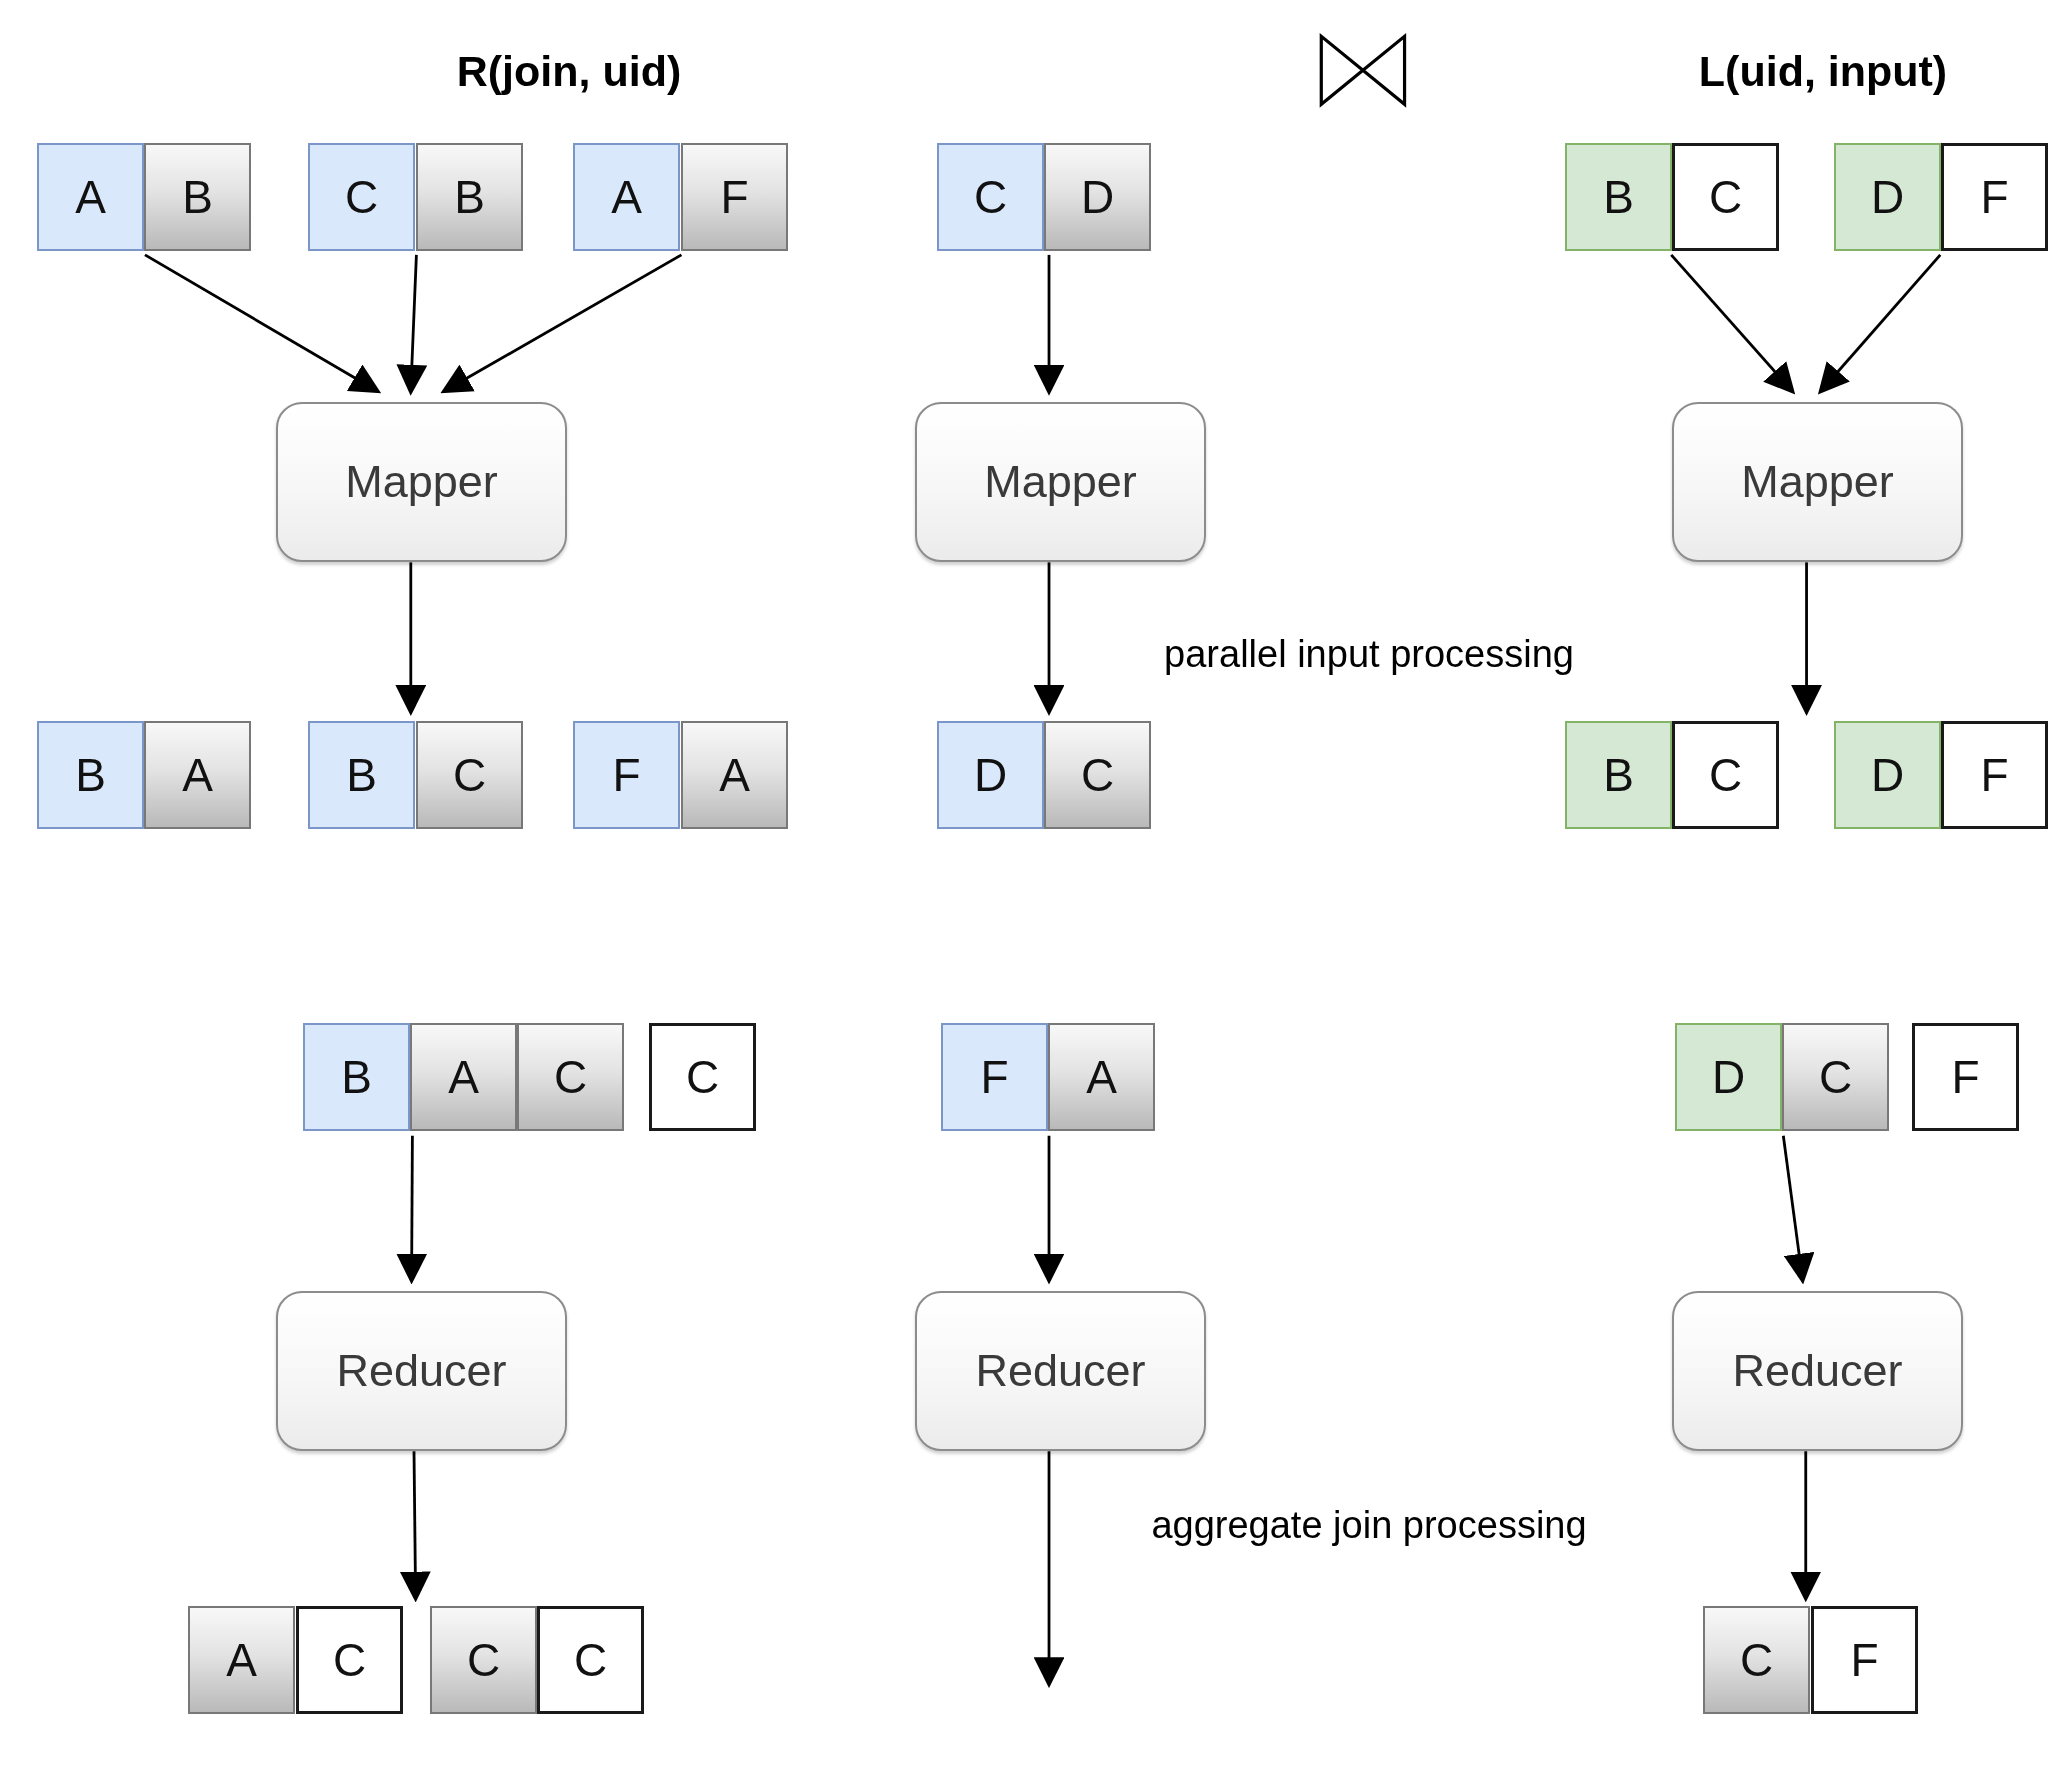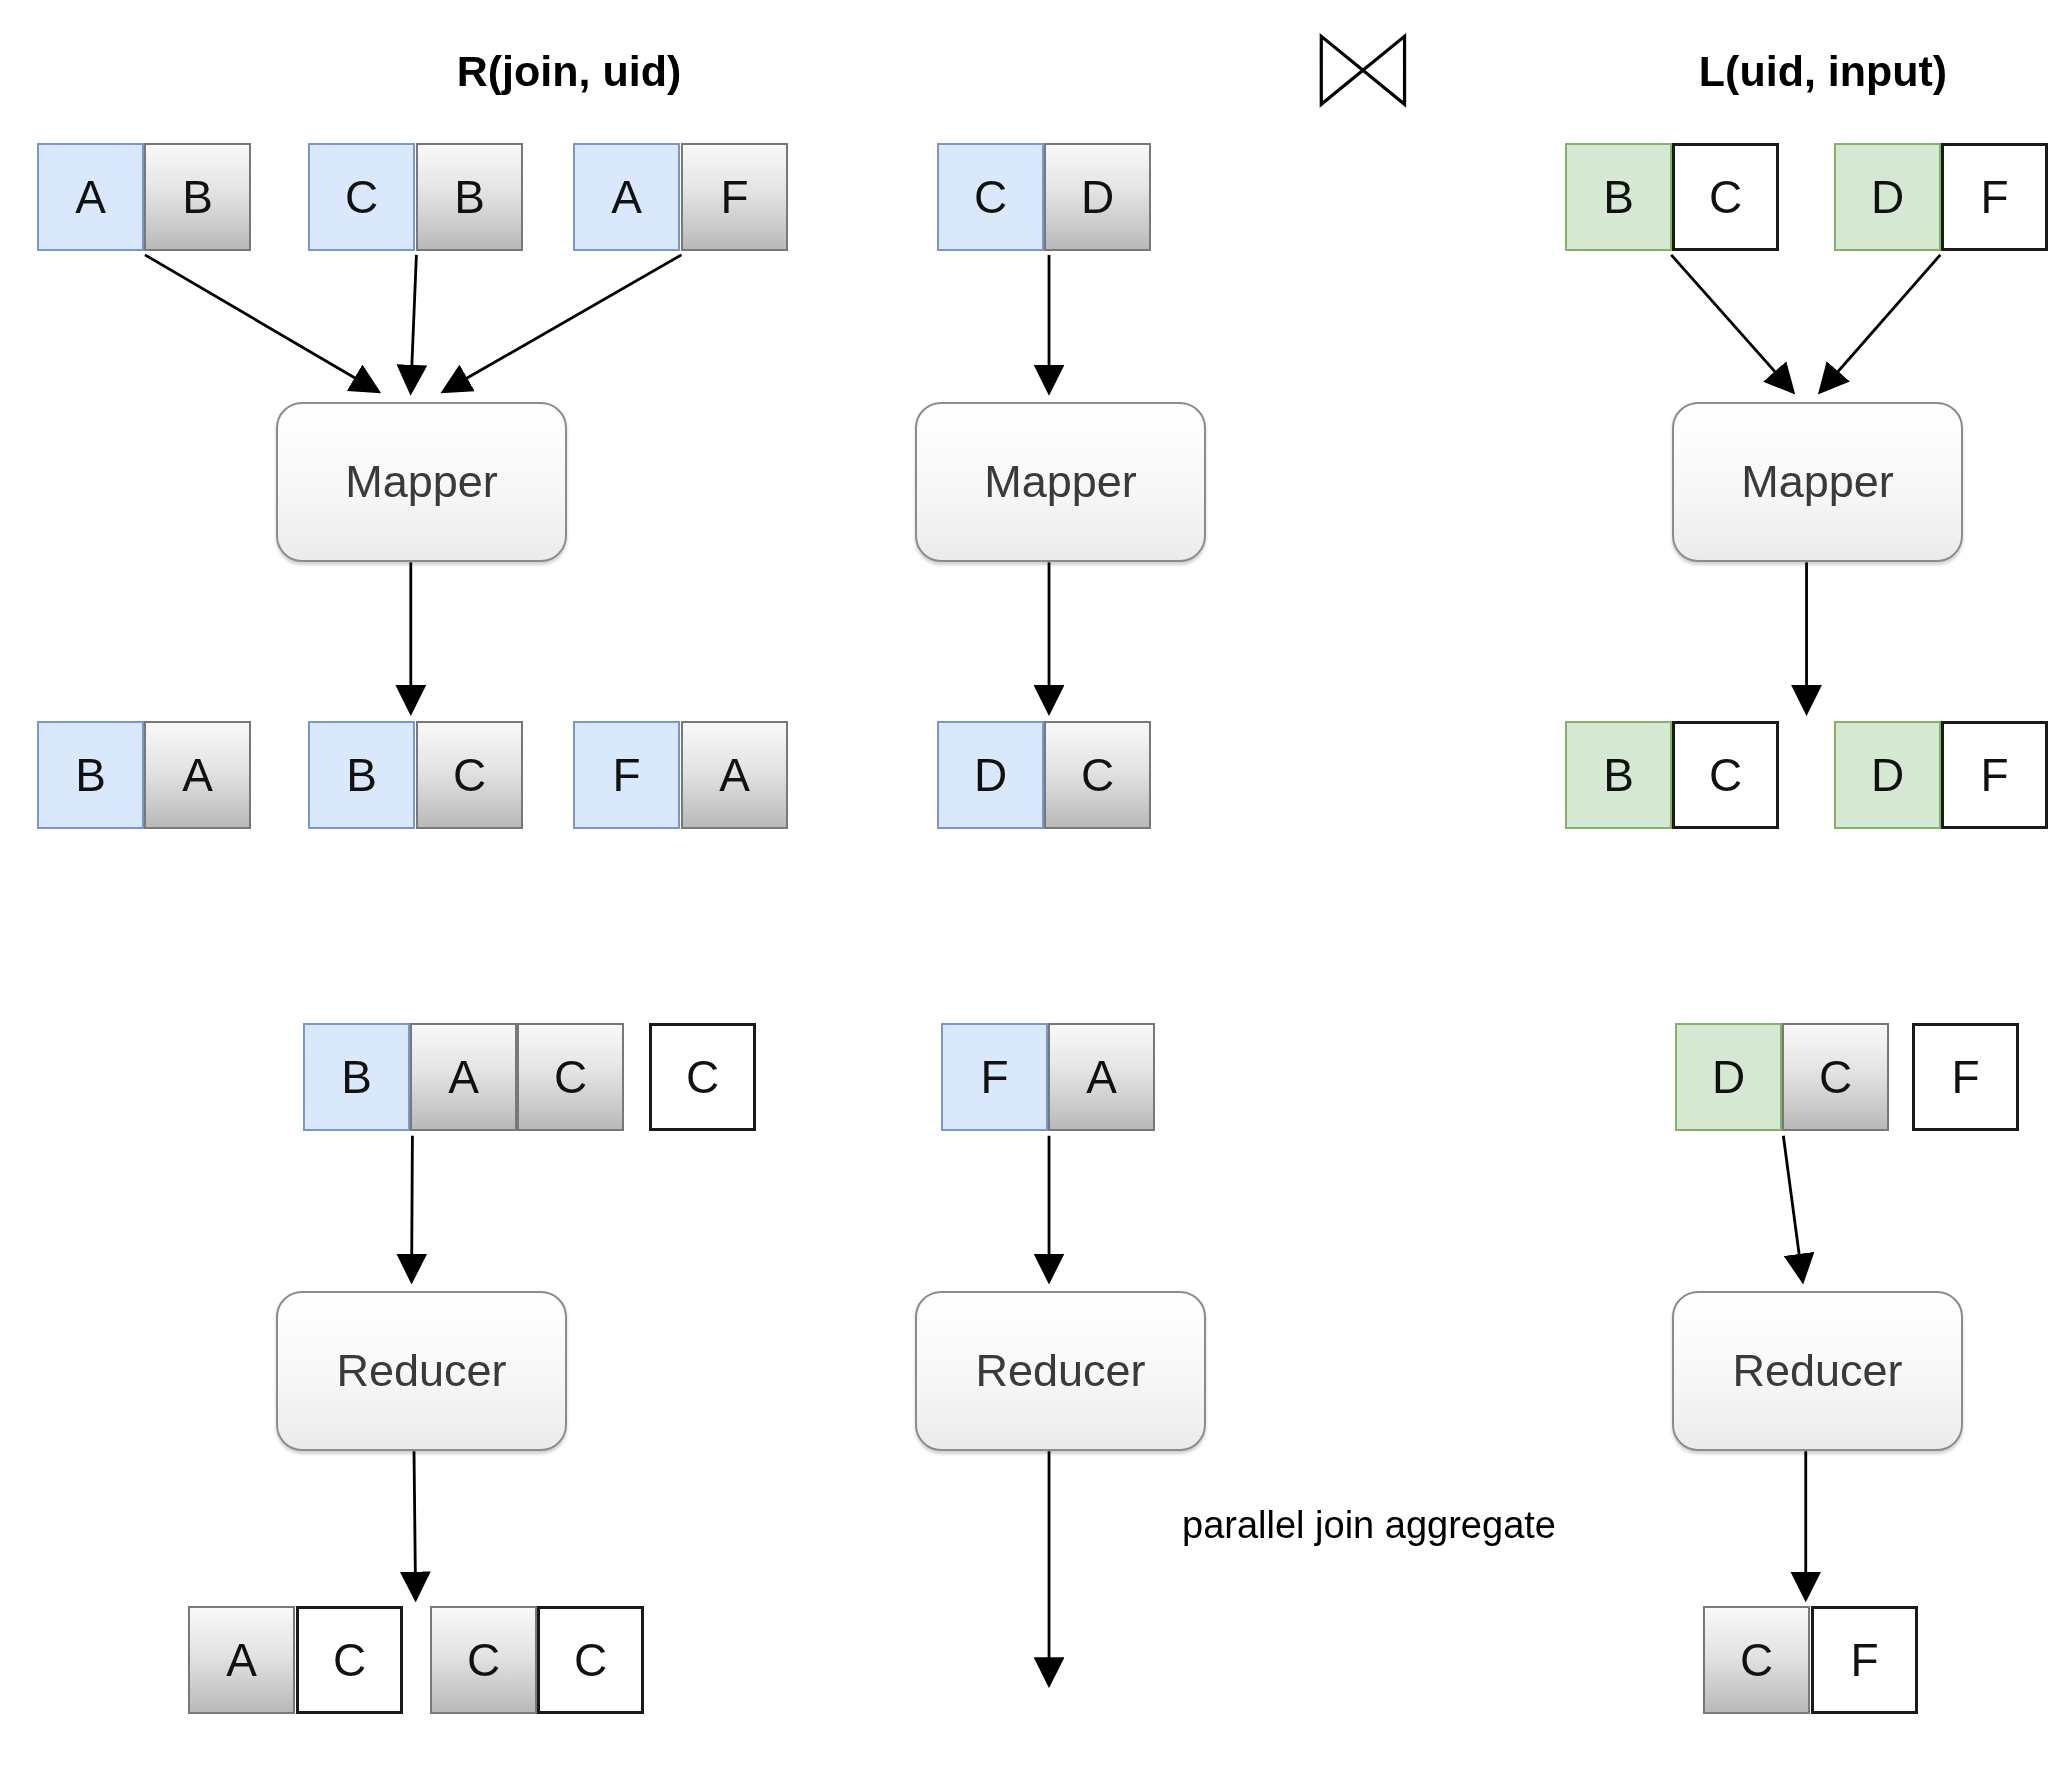--- a/index.html
+++ b/index.html
@@ -111,20 +111,21 @@
 
   <div class="cell green" style="left:1565px;top:143px">B</div>
   <div class="cell white" style="left:1672px;top:143px">C</div>
   <div class="cell green" style="left:1834px;top:143px">D</div>
   <div class="cell white" style="left:1941px;top:143px">F</div>
 
   <div class="node" style="left:276px;top:402px">Mapper</div>
   <div class="node" style="left:915px;top:402px">Mapper</div>
   <div class="node" style="left:1672px;top:402px">Mapper</div>
 
+  <div class="annotation" style="left:1369px;top:635px">parallel input processing</div>
 
   <div class="cell blue" style="left:37px;top:721px">B</div>
   <div class="cell gray" style="left:144px;top:721px">A</div>
   <div class="cell blue" style="left:308px;top:721px">B</div>
   <div class="cell gray" style="left:416px;top:721px">C</div>
   <div class="cell blue" style="left:573px;top:721px">F</div>
   <div class="cell gray" style="left:681px;top:721px">A</div>
 
   <div class="cell blue" style="left:937px;top:721px">D</div>
   <div class="cell gray" style="left:1044px;top:721px">C</div>
@@ -144,21 +145,21 @@
   <div class="cell gray" style="left:1048px;top:1023px">A</div>
 
   <div class="cell green" style="left:1675px;top:1023px">D</div>
   <div class="cell gray" style="left:1782px;top:1023px">C</div>
   <div class="cell white" style="left:1912px;top:1023px">F</div>
 
   <div class="node" style="left:276px;top:1291px">Reducer</div>
   <div class="node" style="left:915px;top:1291px">Reducer</div>
   <div class="node" style="left:1672px;top:1291px">Reducer</div>
 
-  <div class="annotation" style="left:1369px;top:1506px">parallel join aggregate</div>
+  <div class="annotation" style="left:1369px;top:1506px">aggregate join processing</div>
 
   <div class="cell gray" style="left:188px;top:1606px">A</div>
   <div class="cell white" style="left:296px;top:1606px">C</div>
   <div class="cell gray" style="left:430px;top:1606px">C</div>
   <div class="cell white" style="left:537px;top:1606px">C</div>
 
   <div class="cell gray" style="left:1703px;top:1606px">C</div>
   <div class="cell white" style="left:1811px;top:1606px">F</div>
 
 </div>

